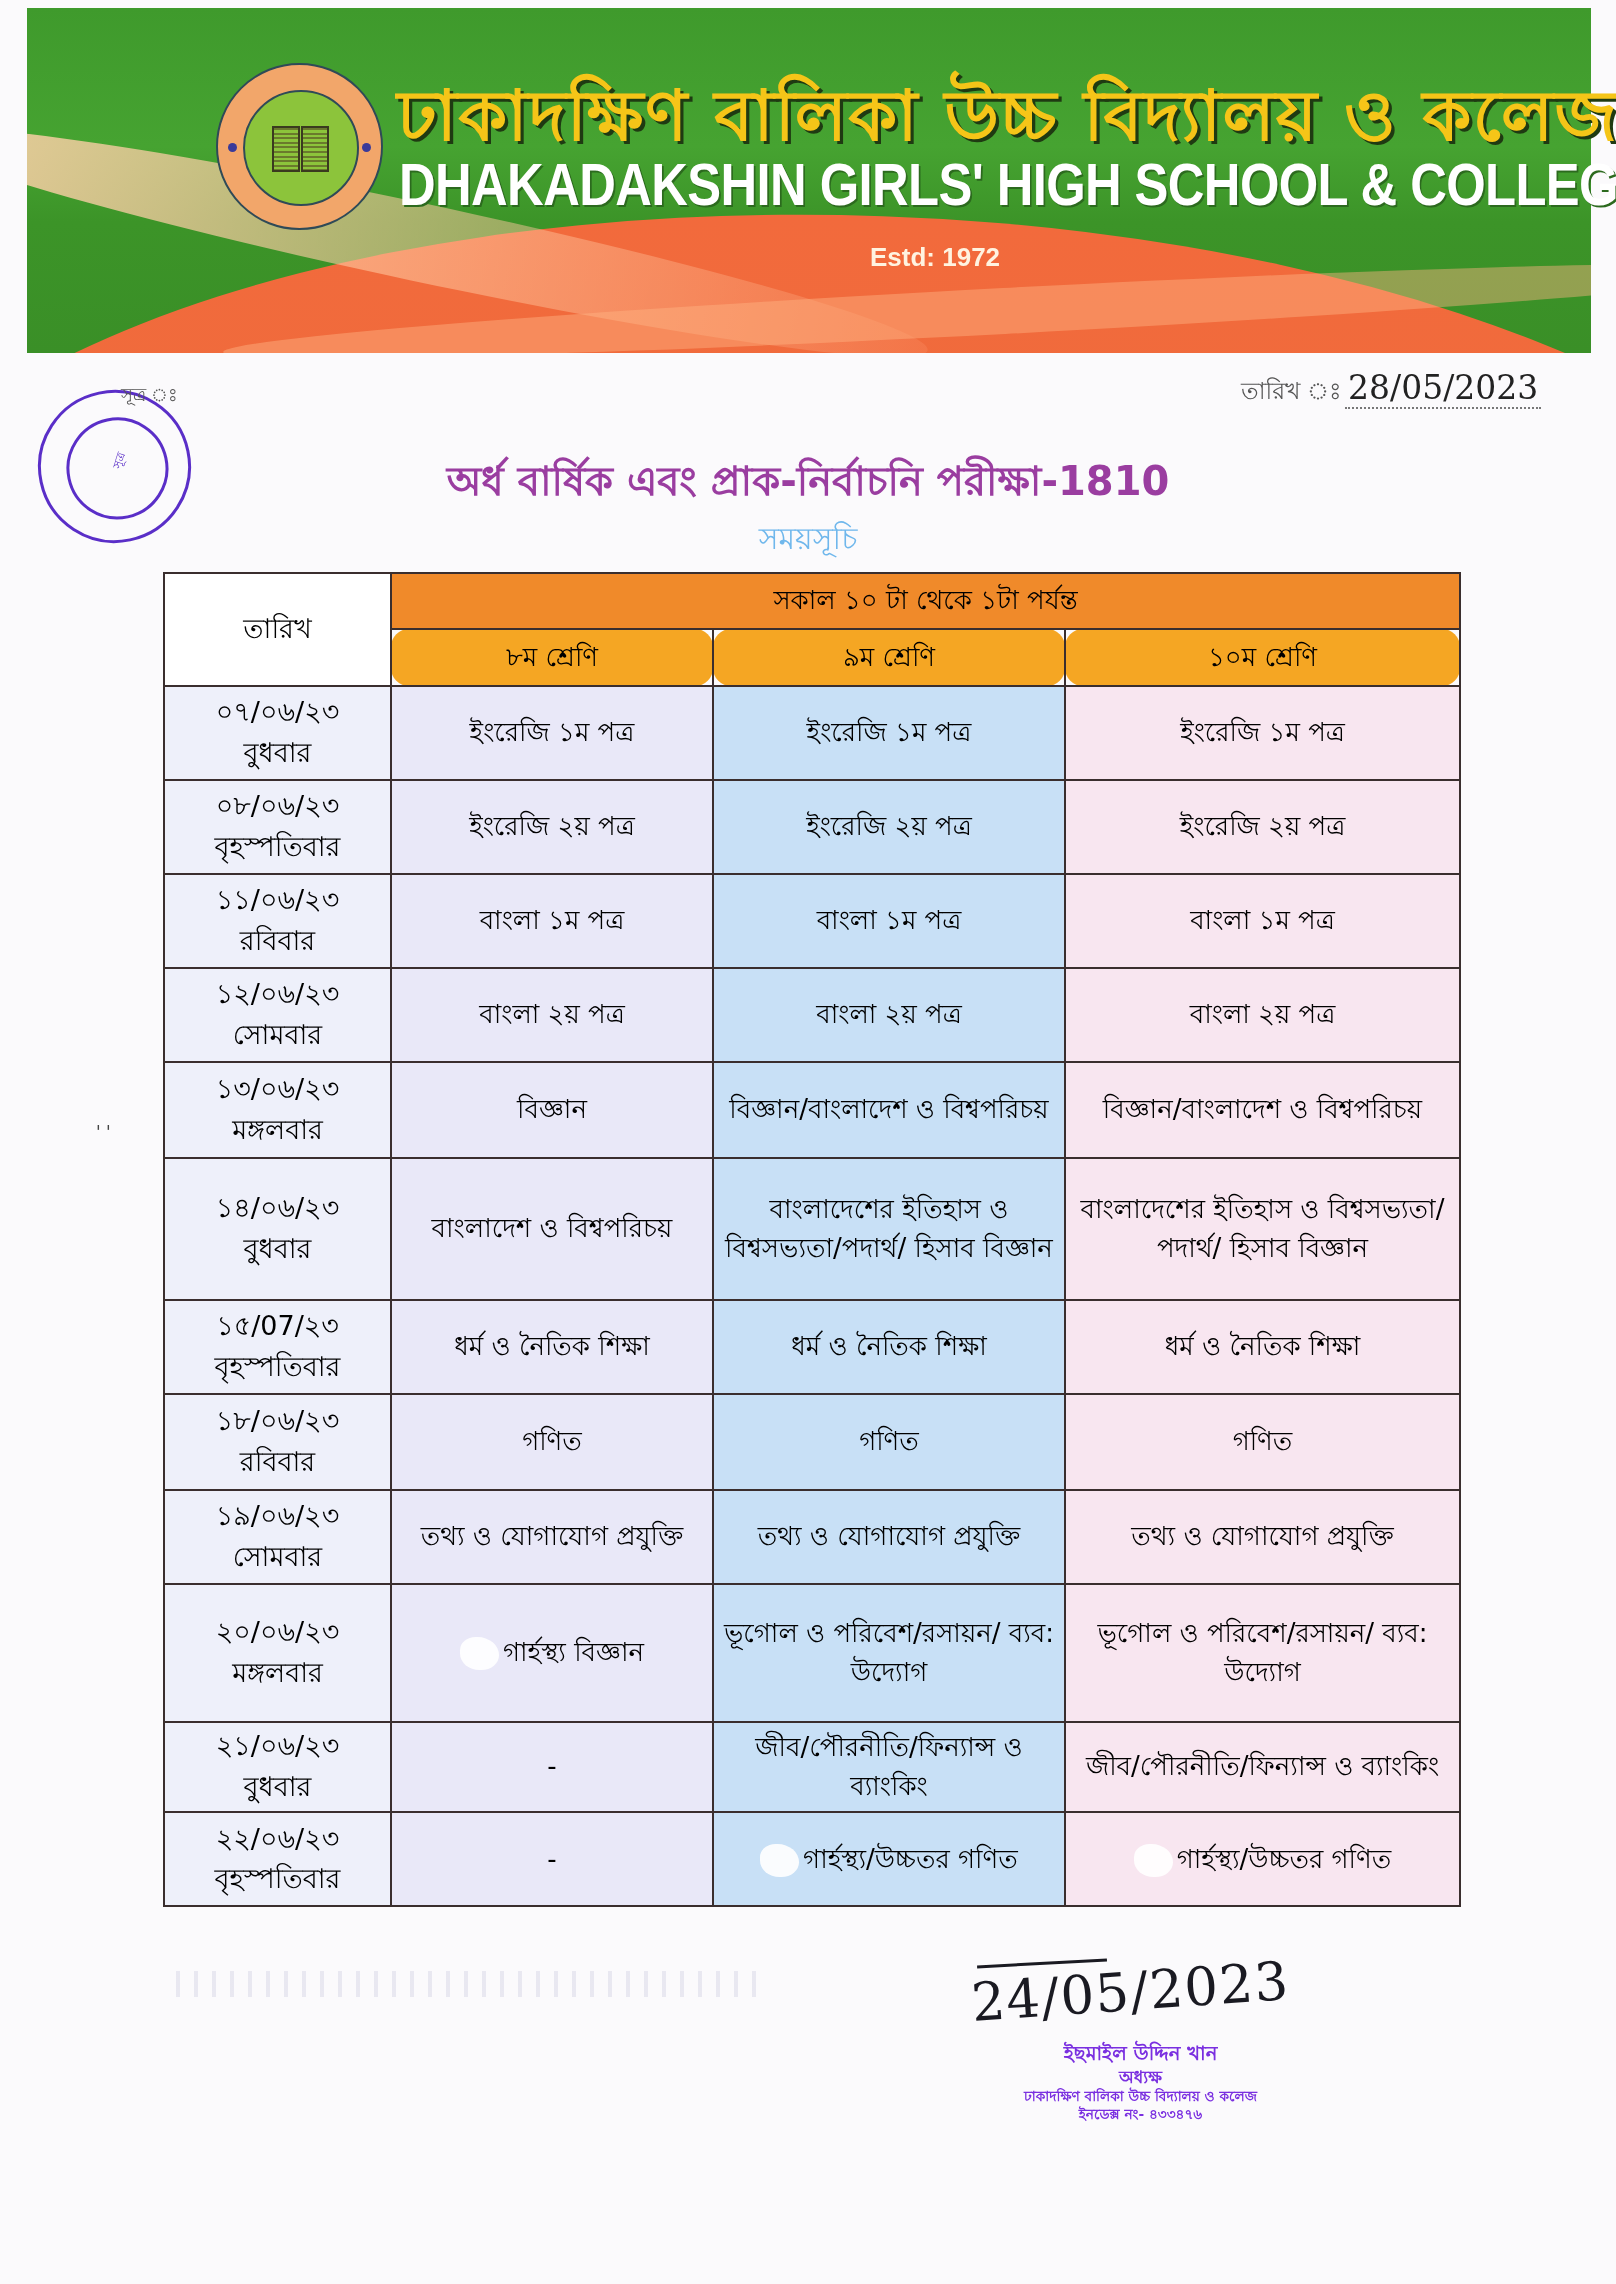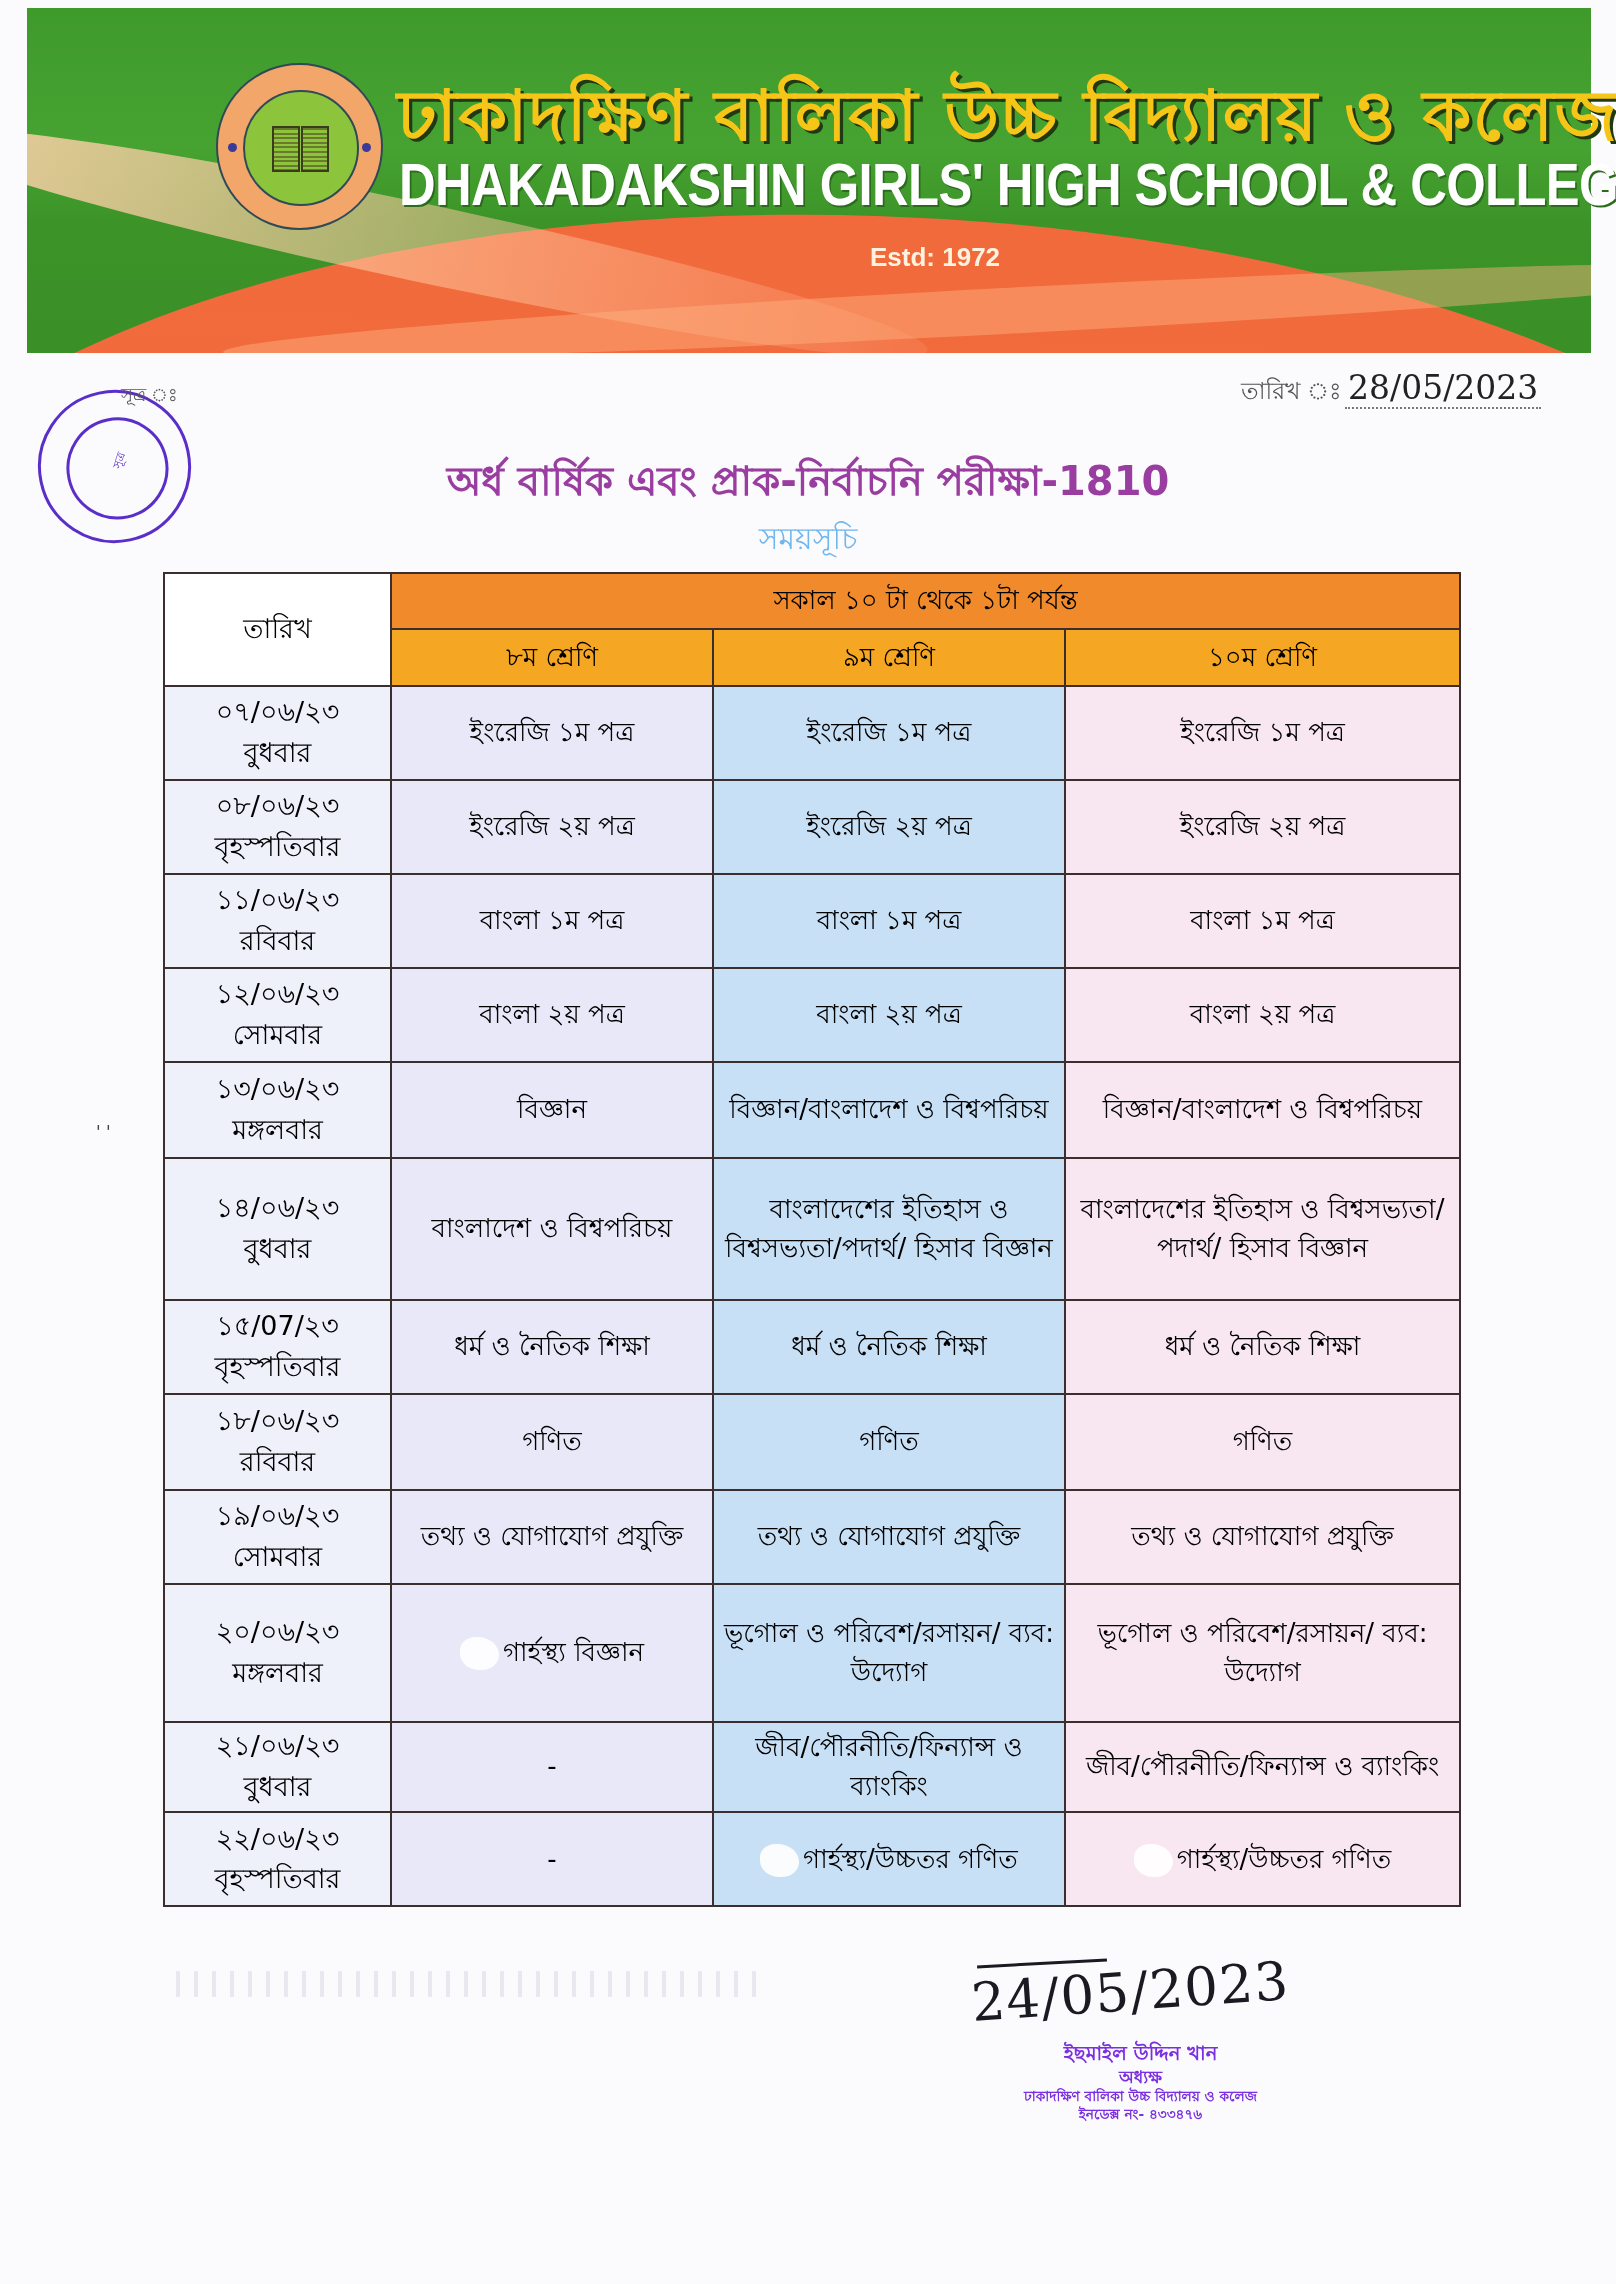--- a/index.html
+++ b/index.html
@@ -105,21 +105,21 @@
     position: absolute; left: 163px; top: 572px; width: 1296px;
     border-collapse: collapse; table-layout: fixed;
     font-size: 26px; color: #000000; padding-left: 28px;
   }
   table.routine td, table.routine th {
     border: 2px solid #3a2e2e; text-align: center; vertical-align: middle;
     padding: 3.9px 6.5px; line-height: 1.5; font-weight: normal;
   }
   .th-date { background: #ffffff; font-size: 27px; }
   .th-time { background: #f08a2a; height: 46px; font-size: 26px; }
-  .th-class { background: #f5a623; height: 47px; font-size: 26px; }
+  .th-class { background: #f5a623; height: 47px; font-size: 26px; border-radius: 18px; }
   .c-date { background: #eef0fa; }
   .c-8 { background: #e9e8f8; }
   .c-9 { background: #c8e0f6; }
   .c-10 { background: #f8e6f0; }
   .date-num { display: block; font-size: 27px; }
   .date-day { display: block; font-size: 27px; }
   .smudge {
     display: inline-block; width: 39px; height: 33px; background: #ffffff;
     border-radius: 40% 55% 45% 50%; vertical-align: middle; opacity: 0.9; margin-right: 3.9px;
   }

